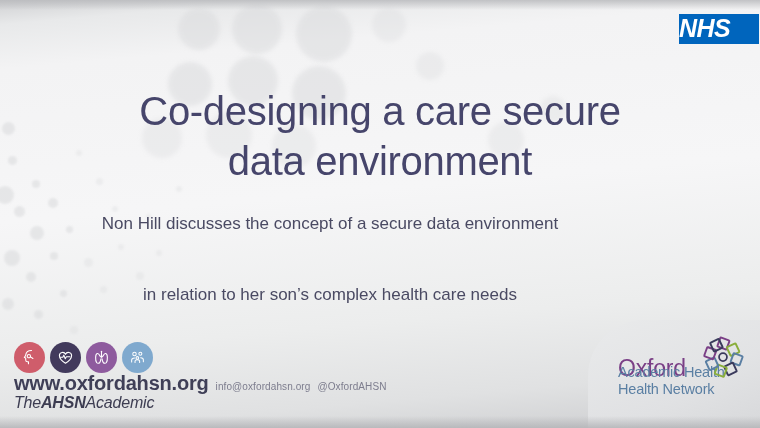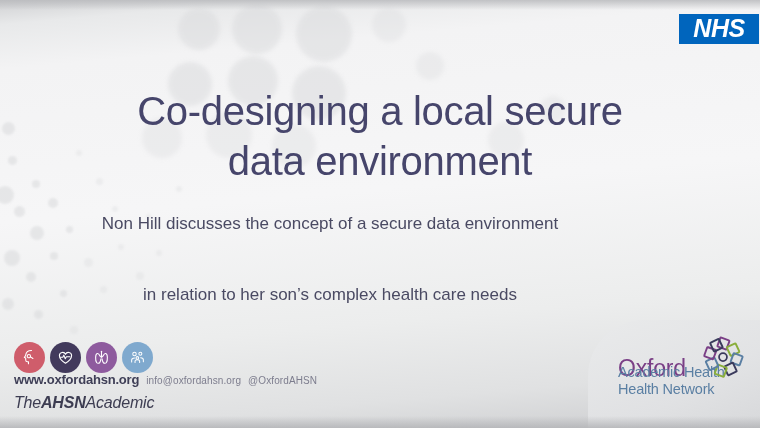--- a/index.html
+++ b/index.html
@@ -60,21 +60,20 @@
   
   .nhs-logo {
     position: absolute;
     left: 679px;
     top: 14px;
     width: 80px;
     height: 30px;
     background: #0065bd;
     display: flex;
     align-items: center;
-    justify-content: center;
   }
   .nhs-logo span {
     color: #ffffff;
     font-family: "Liberation Sans", sans-serif;
     font-style: italic;
     font-weight: bold;
     font-size: 25px;
     letter-spacing: -0.5px;
     line-height: 1;
     transform: translateY(-1px);
@@ -135,21 +134,21 @@
     position: absolute;
     left: 14px;
     top: 372px;
     display: flex;
     align-items: baseline;
     gap: 7px;
     white-space: nowrap;
   }
   .contact .web {
     color: #3f3f57;
-    font-size: 13px;
+    font-size: 20px;
     font-weight: 600;
     letter-spacing: -0.2px;
   }
   .contact .sm {
     color: #7d7d8e;
     font-size: 10px;
     letter-spacing: .1px;
   }
 
   .ahsn-net {
@@ -247,21 +246,21 @@
 
   <div class="band-top"></div>
   <div class="corner-panel"></div>
   <div class="band-bottom"></div>
 
   <div class="nhs-logo">
     <span>NHS</span>
   </div>
 
   <div class="headline">
-    <span>Co-designing a local secure</span>
+    <span>Co-designing a care secure</span>
     <span class="l2">data environment</span>
   </div>
 
   <div class="subhead">
     <span>Non Hill discusses the concept of a secure data environment</span>
     <span class="l2">in relation to her son’s complex health care needs</span>
   </div>
 
   <div class="icon-row">
 

